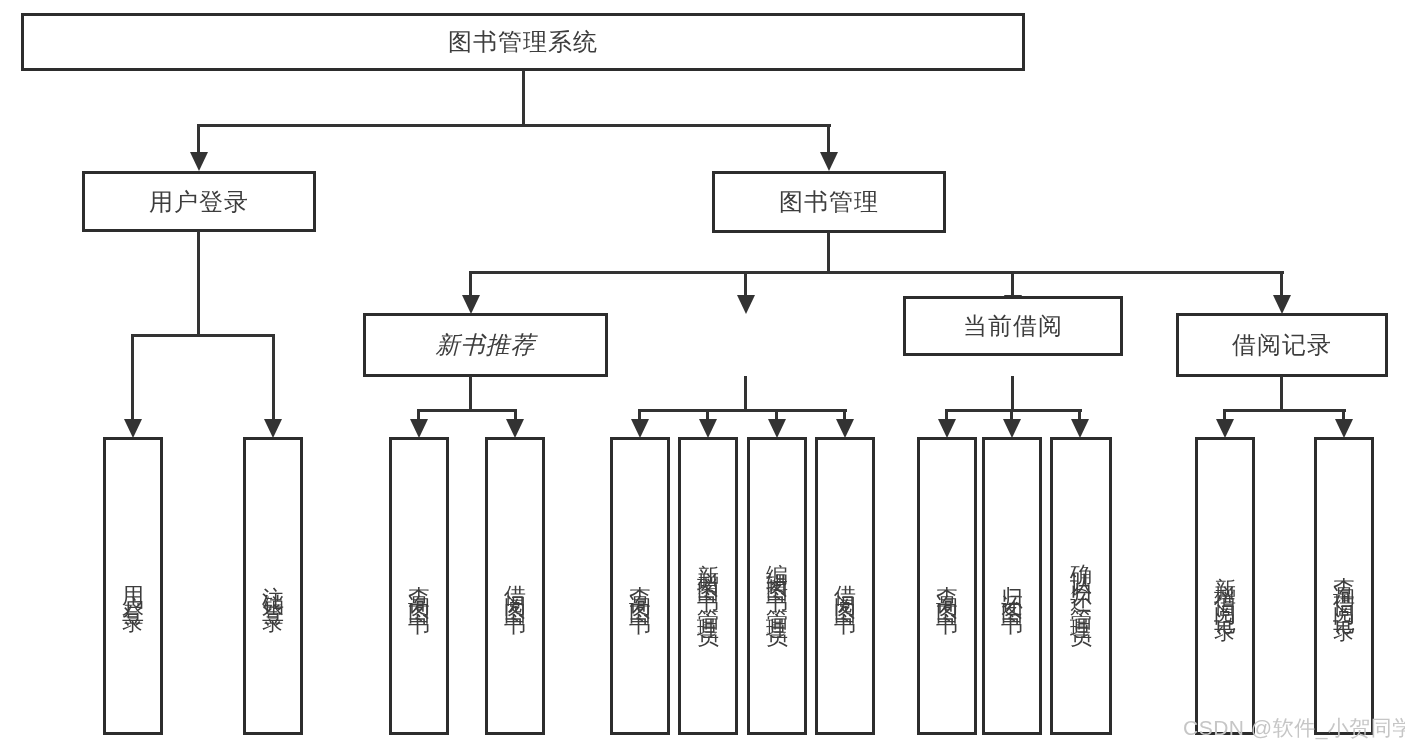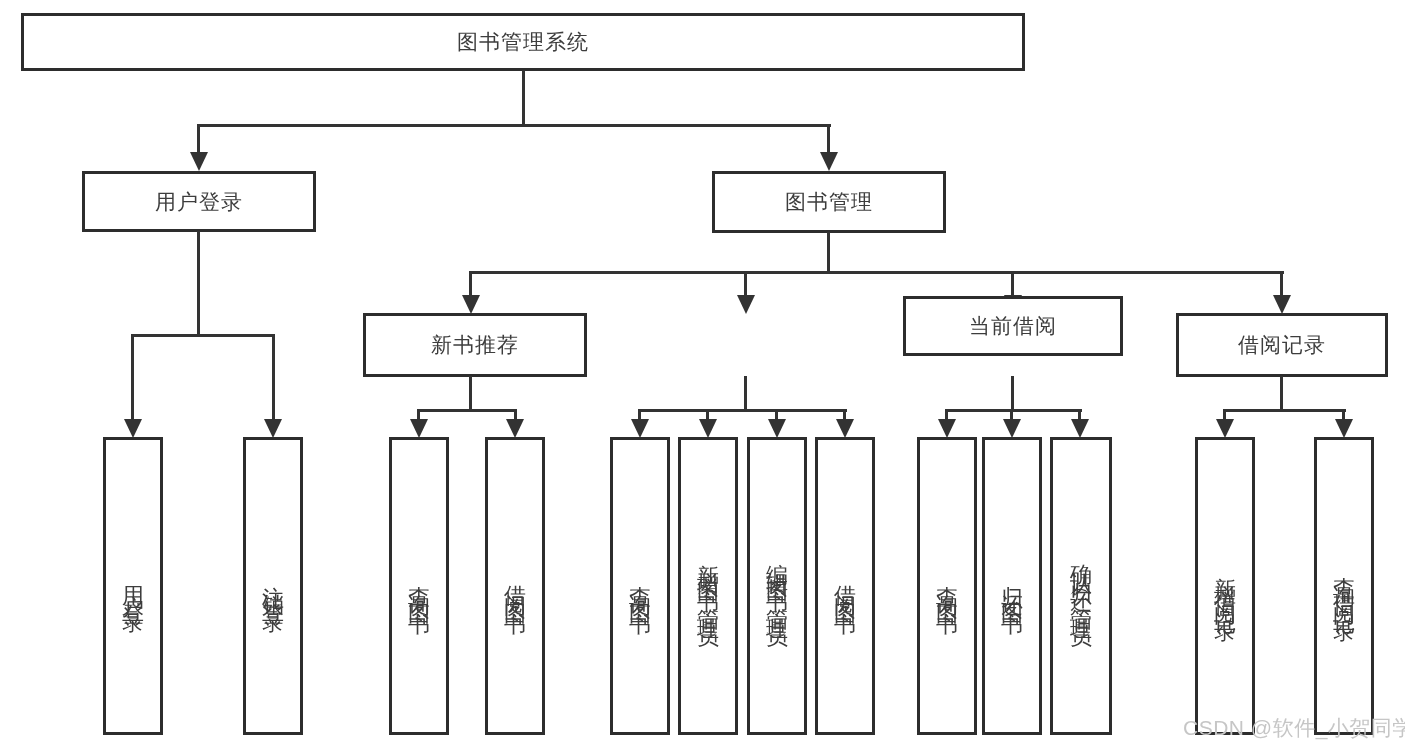--- a/index.html
+++ b/index.html
@@ -15,21 +15,21 @@
     position:absolute;
     box-sizing:border-box;
     border:3px solid #2d2d2d;
     background:#ffffff;
     display:flex;
     align-items:center;
     justify-content:center;
     color:#3d3d3d;
   }
   .hlabel{
-    font-size:21px;
+    font-size:24px;
     letter-spacing:1px;
     white-space:nowrap;
   }
   .vtext{
     writing-mode:vertical-rl;
     text-orientation:mixed;
     font-size:22px;
     line-height:1;
     letter-spacing:9px;
     color:#3d3d3d;
@@ -85,21 +85,21 @@
   <div class="ln" style="left:469px;top:271px;width:815px;height:3px;"></div>
   <div class="ln" style="left:469px;top:271px;width:3px;height:26px;"></div>
   <div class="arw" style="left:462px;top:295px;"></div>
   <div class="ln" style="left:744px;top:271px;width:3px;height:26px;"></div>
   <div class="arw" style="left:737px;top:295px;"></div>
   <div class="ln" style="left:1011px;top:271px;width:3px;height:26px;"></div>
   <div class="arw" style="left:1004px;top:295px;"></div>
   <div class="ln" style="left:1280px;top:271px;width:3px;height:26px;"></div>
   <div class="arw" style="left:1273px;top:295px;"></div>
 
-  <div class="box" style="left:363px;top:313px;width:224px;height:64px;">
+  <div class="box" style="left:363px;top:313px;width:245px;height:64px;font-style:italic;">
     <span class="hlabel">新书推荐</span>
   </div>
   <div class="box" style="left:903px;top:296px;width:220px;height:60px;">
     <span class="hlabel">当前借阅</span>
   </div>
   <div class="box" style="left:1176px;top:313px;width:212px;height:64px;">
     <span class="hlabel">借阅记录</span>
   </div>
 
   <div class="ln" style="left:469px;top:376px;width:3px;height:35px;"></div>

